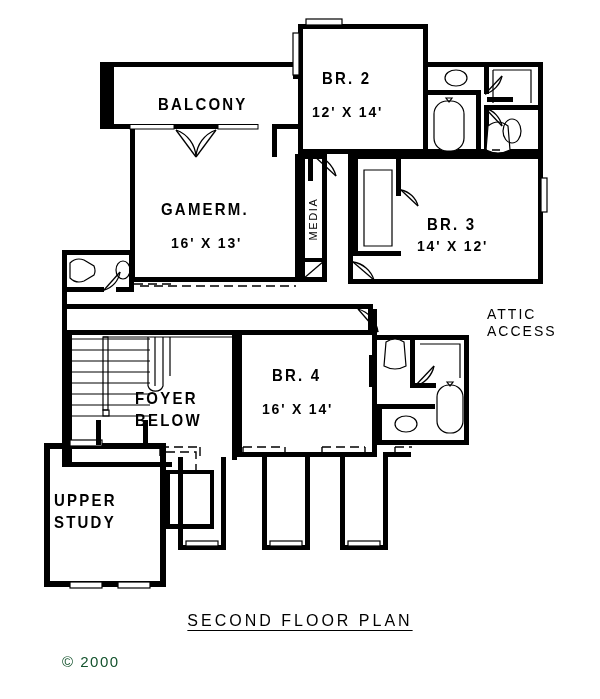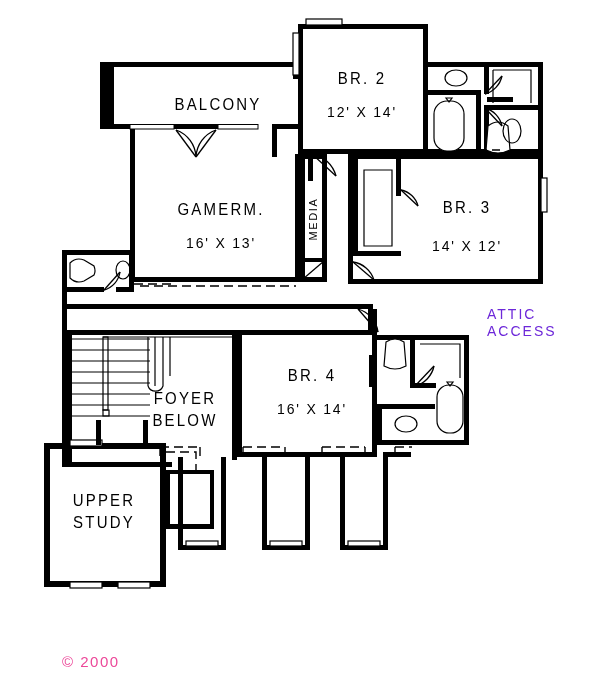--- a/index.html
+++ b/index.html
@@ -23,24 +23,23 @@
     top: 0;
     left: 0;
     width: 600px;
     height: 699px;
   }
   .rm-label {
     position: absolute;
     font-family: "Liberation Sans", sans-serif;
     color: #000000;
     letter-spacing: 1.6px;
-    text-align: center;
     white-space: pre;
     line-height: 1.25;
-    font-weight: 400;
+    font-weight: 700;
     transform: scaleY(1.06);
   }
   .rm-name {
     font-size: 15px;
     letter-spacing: 2.2px;
   }
   .rm-dim {
     font-size: 14px;
     letter-spacing: 1.8px;
     margin-top: 12px;
@@ -51,40 +50,40 @@
     letter-spacing: 1.6px;
     color: #000;
     transform: rotate(-90deg);
     transform-origin: 50% 50%;
     white-space: nowrap;
   }
   .label-attic {
     position: absolute;
     font-size: 14px;
     letter-spacing: 2.0px;
-    color: #6d28d9;
+    color: #000000;
     line-height: 1.2;
     white-space: pre;
   }
   #plan-title {
     position: absolute;
     left: 0;
     width: 600px;
     text-align: center;
     font-size: 16px;
     letter-spacing: 3px;
     color: #000;
     text-decoration: underline;
     text-underline-offset: 4px;
   }
   #copyright {
     position: absolute;
     font-size: 15px;
     letter-spacing: 1.5px;
-    color: #ec4899;
+    color: #14532d;
     white-space: pre;
   }
 </style>
 </head>
 <body>
 
 <div id="plan-root">
 
   <svg id="plan-svg" viewBox="0 0 600 699">
     <defs>
@@ -356,33 +355,34 @@
   </svg>
 
   <div class="rm-label rm-name" style="left:158px; top:96px; width:120px;">BALCONY</div>
 
   <div class="rm-label rm-name" style="left:322px; top:70px; width:80px;">BR. 2</div>
   <div class="rm-label rm-dim" style="left:312px; top:92px; width:100px;">12' X 14'</div>
 
   <div class="rm-label rm-name" style="left:161px; top:201px; width:120px;">GAMERM.</div>
   <div class="rm-label rm-dim" style="left:171px; top:223px; width:100px;">16' X 13'</div>
 
-  <div class="rm-label rm-name" style="left:427px; top:199px; width:80px;">BR. 3</div>
+  <div class="rm-label rm-name" style="left:427px; top:216px; width:80px;">BR. 3</div>
   <div class="rm-label rm-dim" style="left:417px; top:226px; width:100px;">14' X 12'</div>
 
   <div class="rm-label rm-name" style="left:272px; top:367px; width:80px;">BR. 4</div>
   <div class="rm-label rm-dim" style="left:262px; top:389px; width:100px;">16' X 14'</div>
 
   <div class="rm-label rm-name" style="left:135px; top:390px; width:100px;">FOYER</div>
   <div class="rm-label rm-name" style="left:135px; top:412px; width:100px;">BELOW</div>
 
   <div class="rm-label rm-name" style="left:54px; top:514px; width:100px;">STUDY</div>
   <div class="rm-label rm-name" style="left:54px; top:492px; width:100px;">UPPER</div>
 
   <div class="label-media" style="left:290px; top:213px; width:46px; text-align:center;">MEDIA</div>
 
   <div class="label-attic" style="left:487px; top:306px;">ATTIC
 ACCESS</div>
 
+  <div id="plan-title" style="top:612px;">SECOND FLOOR PLAN</div>
 
   <div id="copyright" style="left:62px; top:653px;">© 2000</div>
 
 </div>
 
 </body></html>

